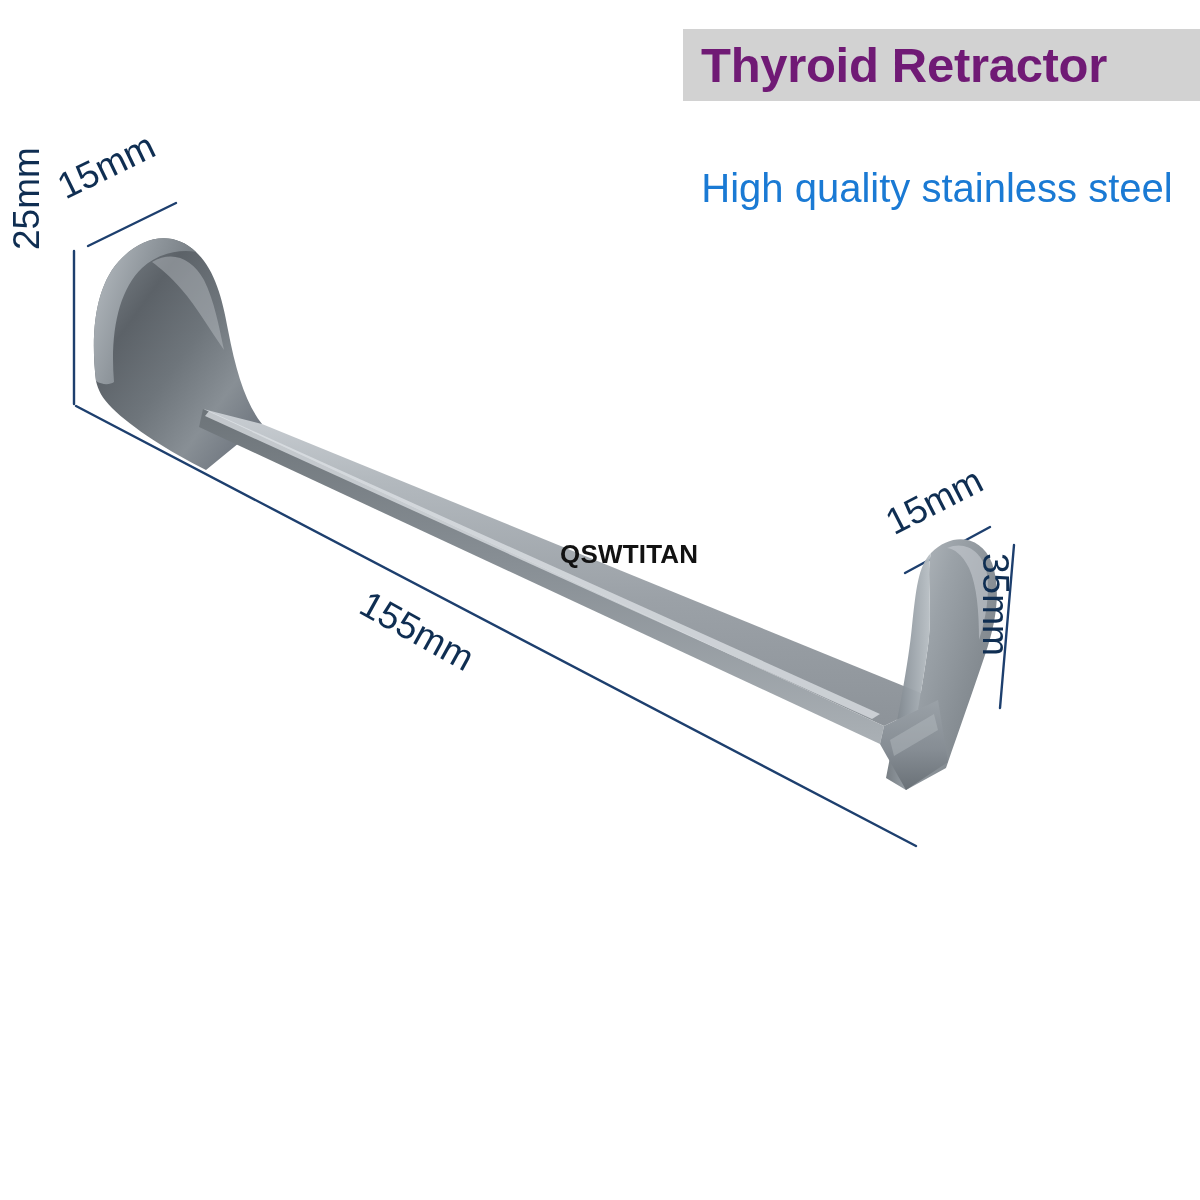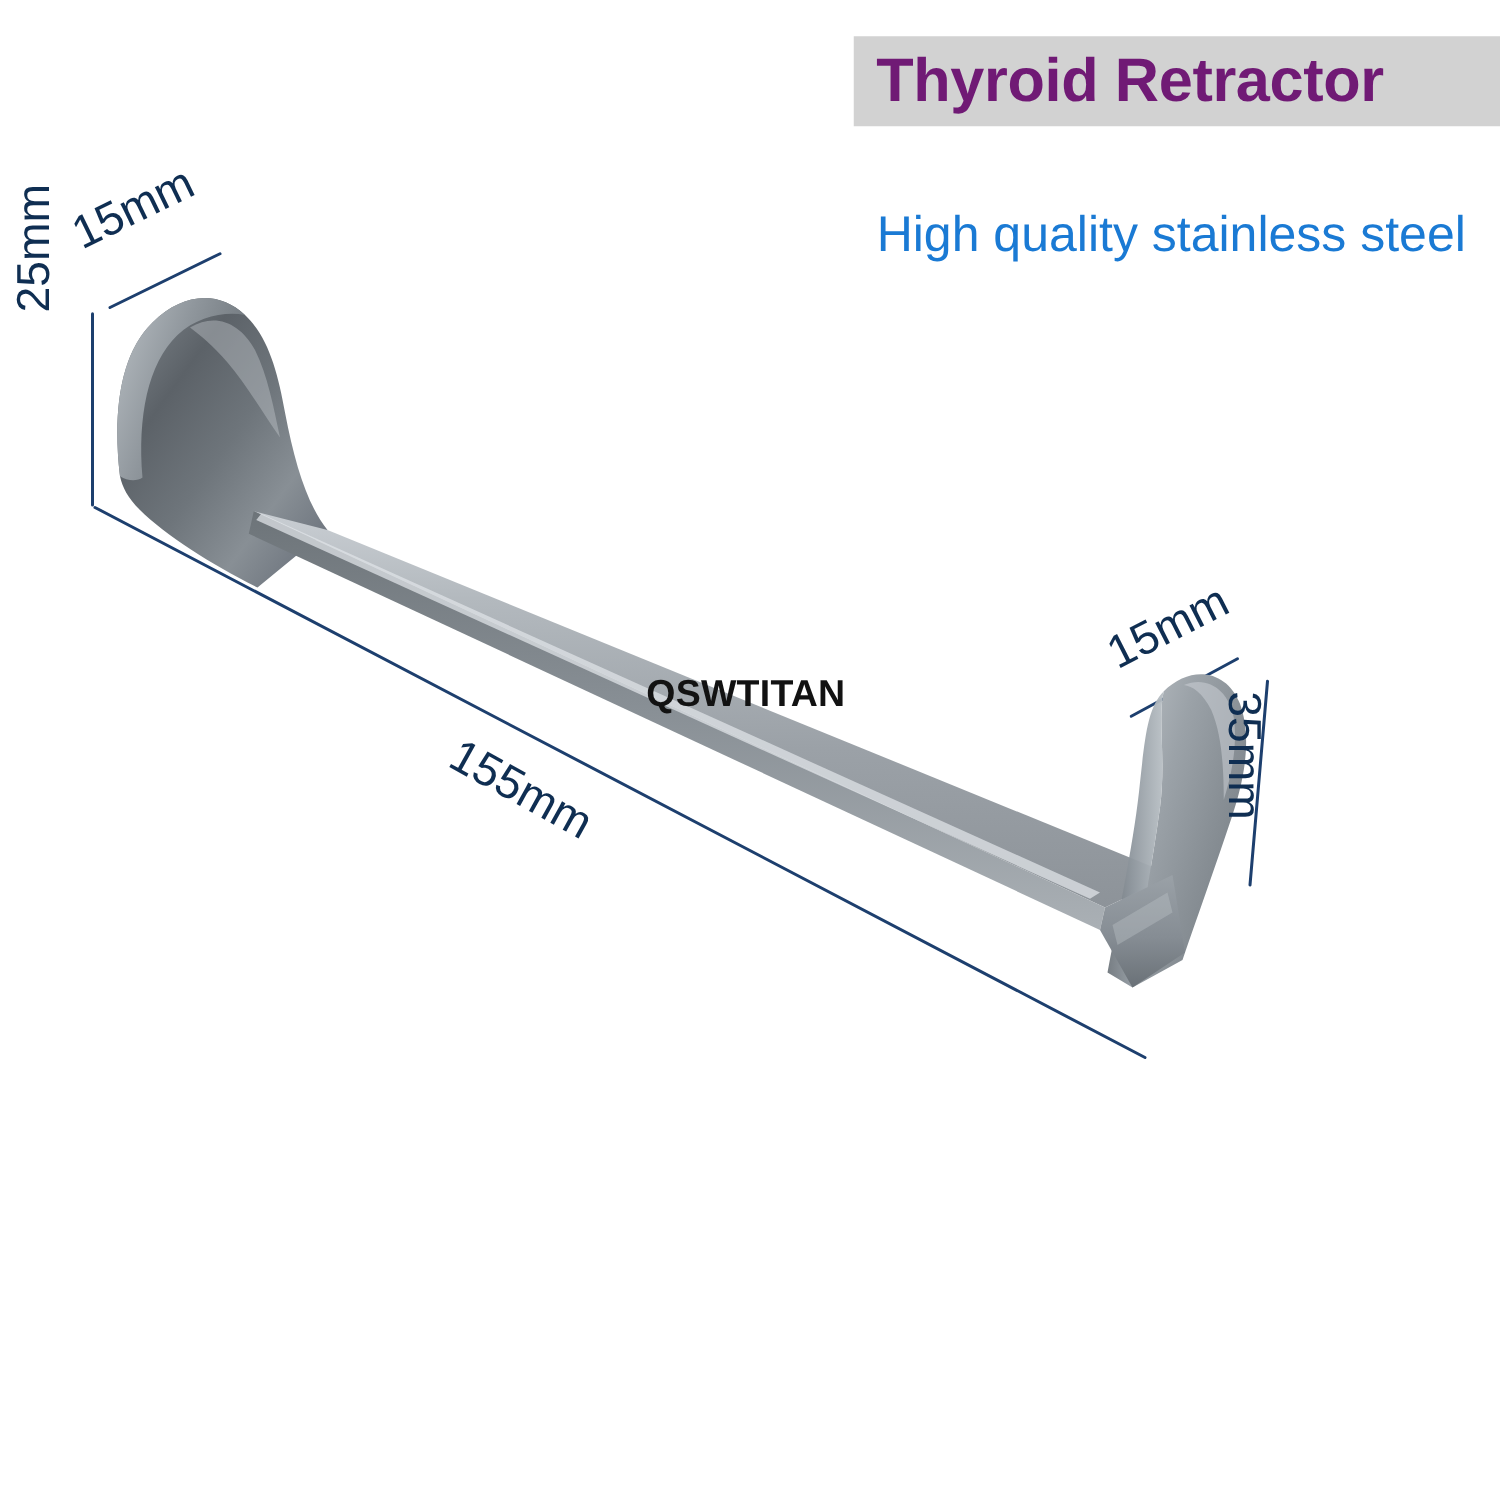--- a/index.html
+++ b/index.html
@@ -97,23 +97,23 @@
   #dim-35mm-label {
     left: 1014px;
     top: 553px;
     transform: rotate(90deg);
     transform-origin: left top;
   }
 
   
   #brand-watermark {
     position: absolute;
-    left: 517px;
+    left: 560px;
     top: 541px;
-    font-size: 30px;
+    font-size: 26px;
     font-weight: bold;
     color: #121212;
     letter-spacing: 0.2px;
     white-space: nowrap;
     line-height: 1;
   }
 </style>
 </head>
 <body>
 

